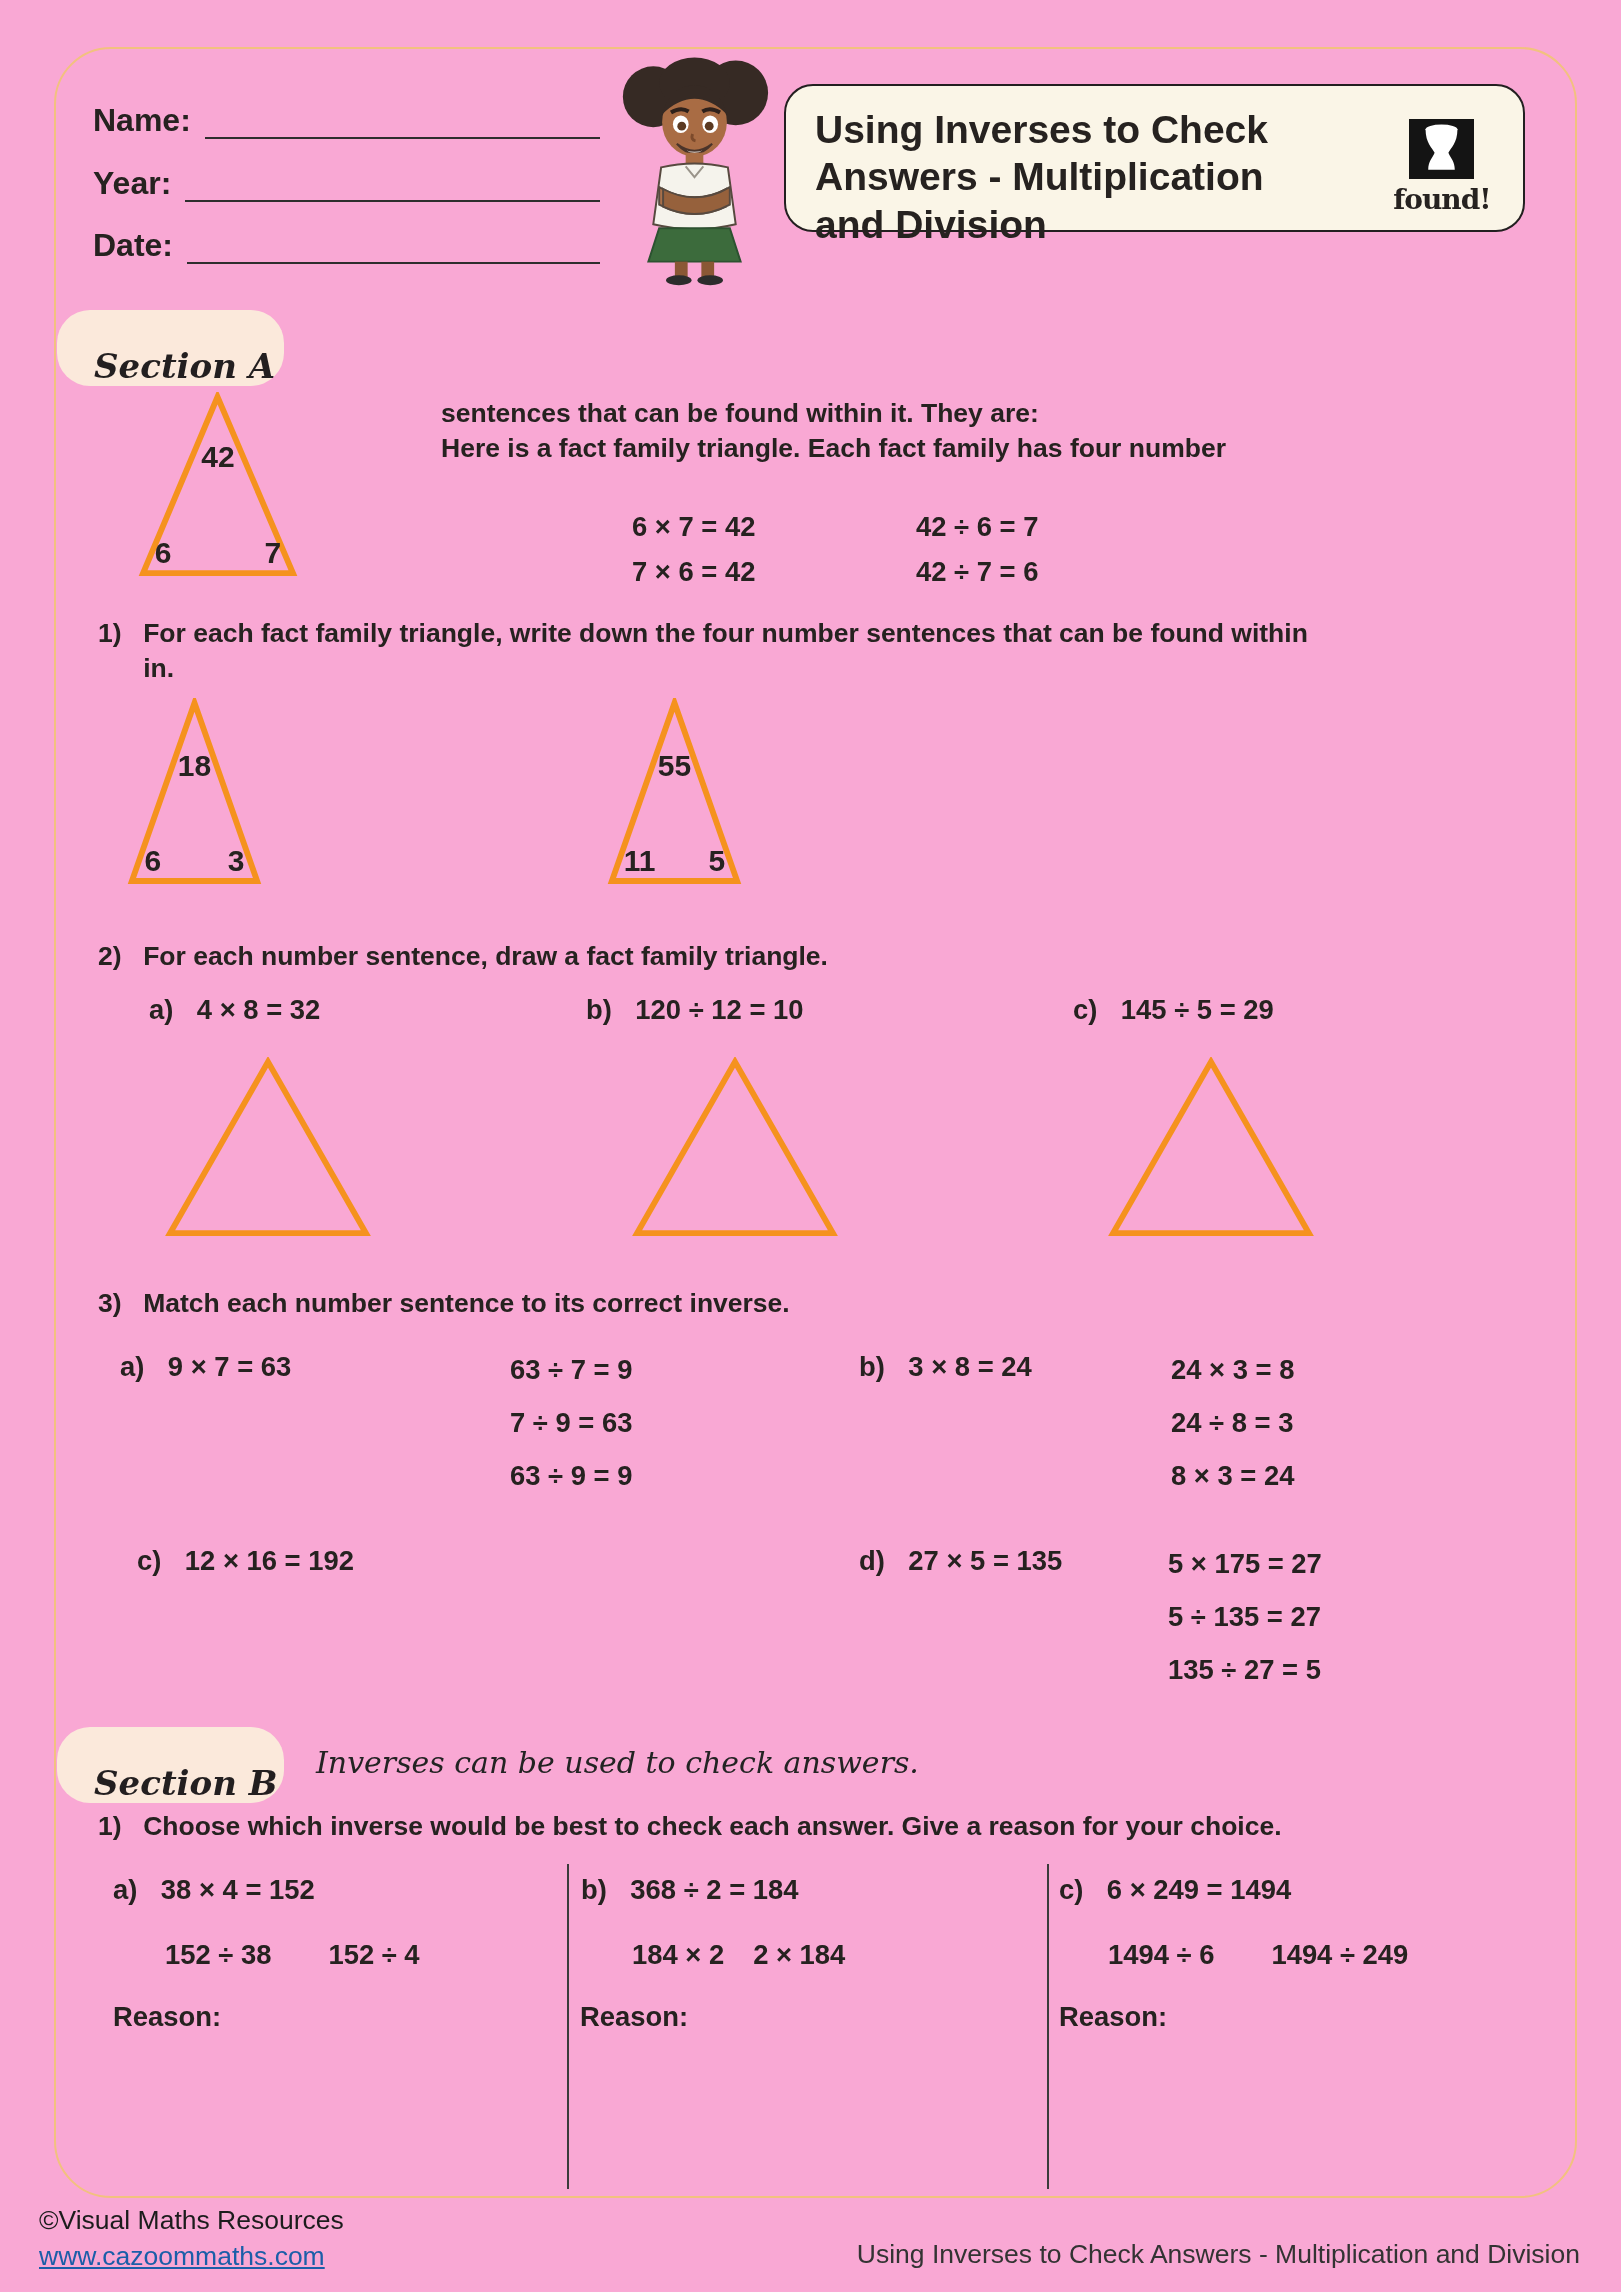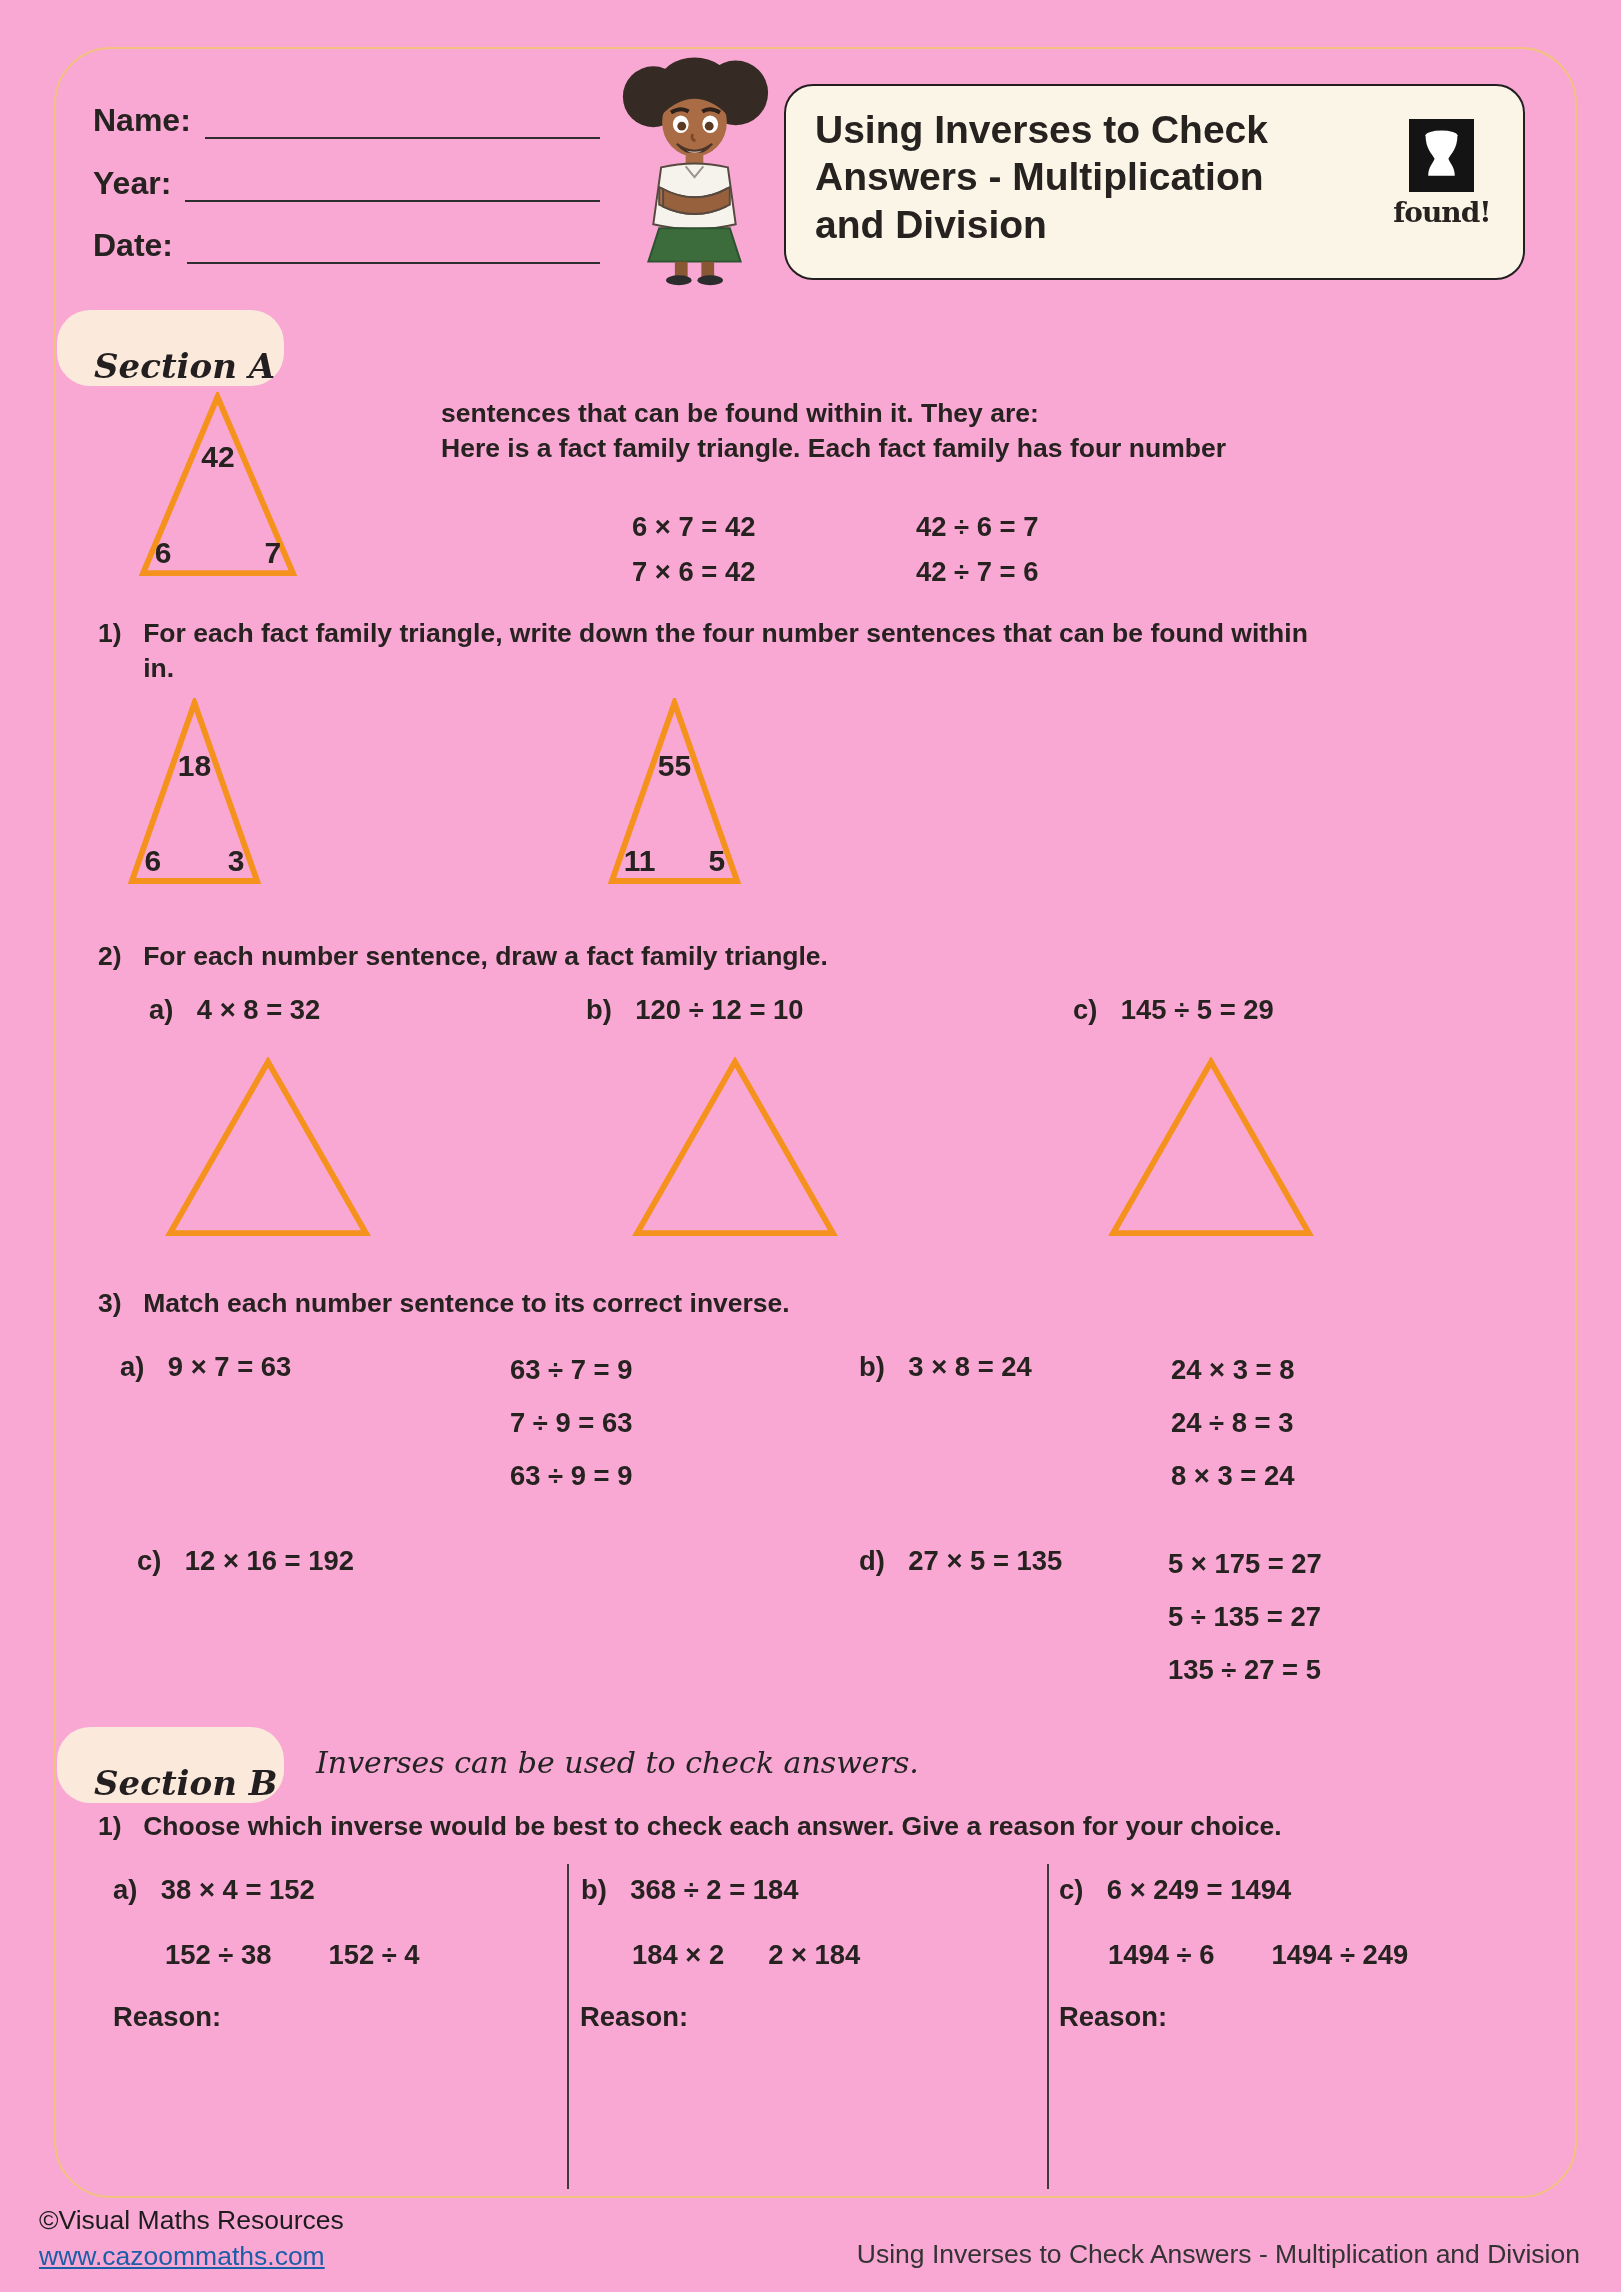--- a/index.html
+++ b/index.html
@@ -16,21 +16,21 @@
     border:2.9px solid #F2C17F; border-radius:57px; box-sizing:border-box;
   }
 
   
   .field-row { display:flex; align-items:flex-end; width:507px; height:39px; }
   .field-label { font-size:32px; font-weight:700; margin-right:13.7px; }
   .write-line { flex:1; border-bottom:2px solid #2e2e2e; height:35px; }
 
   
   .title-box {
-    position:absolute; left:784px; top:84px; width:741px; height:196px;
+    position:absolute; left:784px; top:84px; width:741px; height:148px;
     background:#FAF5E7; border:2.9px solid #231F20; border-radius:29px;
     box-sizing:border-box; display:flex; padding:19.6px 17.6px 13.7px 29px;
   }
   .title-text { flex:1; font-size:39px; font-weight:700; line-height:1.22; }
   .logo-col { width:127px; display:flex; flex-direction:column; align-items:center; padding-top:13.7px; }
   .logo-square { width:65px; height:73px; background:#141414; display:flex; align-items:center; justify-content:center; }
   .logo-word { font-family:"DejaVu Serif", serif; font-weight:700; font-size:28px; letter-spacing:-1px; margin-top:3.9px; }
 
   
   .pill {
@@ -271,21 +271,21 @@
   <div class="abs sent-flex" style="left:165px; top:1939px; gap:57px;">
     <span>152 ÷ 38</span>
     <span>152 ÷ 4</span>
   </div>
   <div class="abs ns nw" style="left:113px; top:2001px;">Reason:</div>
 
   <div class="abs sent-flex" style="left:581px; top:1874px;">
     <span>b)</span>
     <span>368 ÷ 2 = 184</span>
   </div>
-  <div class="abs sent-flex" style="left:632px; top:1939px; gap:44px;">
+  <div class="abs sent-flex" style="left:632px; top:1939px; gap:29px;">
     <span>184 × 2</span>
     <span>2 × 184</span>
   </div>
   <div class="abs ns nw" style="left:580px; top:2001px;">Reason:</div>
 
   <div class="abs sent-flex" style="left:1059px; top:1874px;">
     <span>c)</span>
     <span>6 × 249 = 1494</span>
   </div>
   <div class="abs sent-flex" style="left:1108px; top:1939px; gap:57px;">

